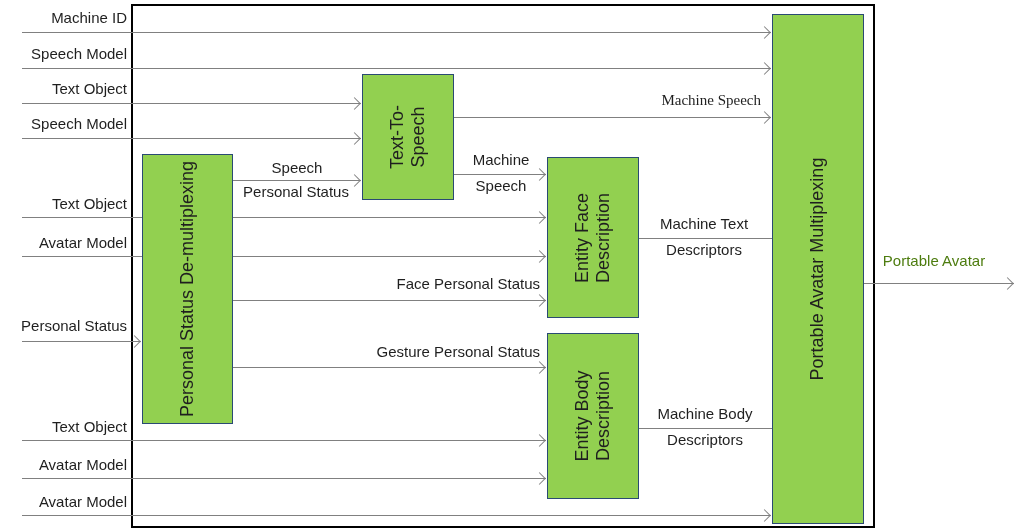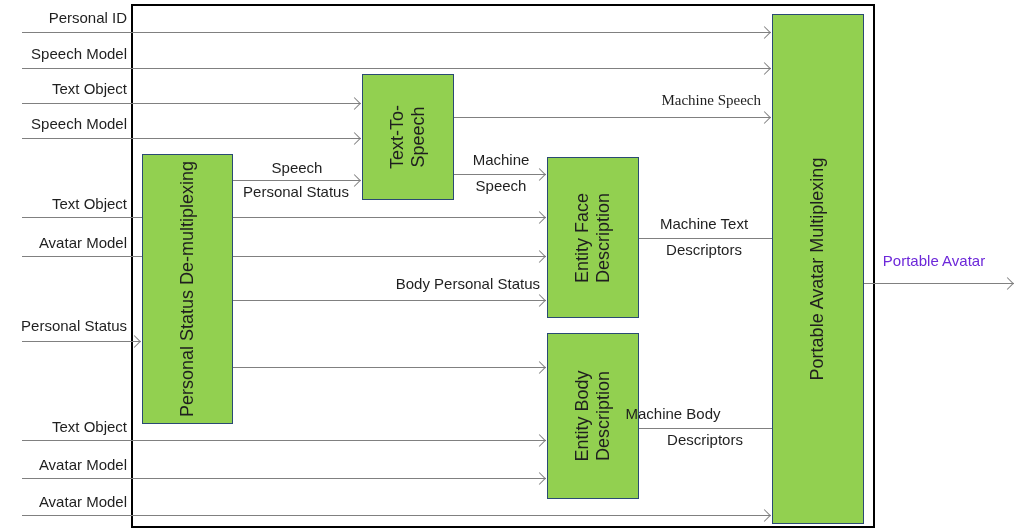--- a/index.html
+++ b/index.html
@@ -93,34 +93,35 @@
       <div class="vlabel" style="color: rgb(31, 31, 31);">
         <div>Entity Body</div>
         <div>Description</div>
       </div>
     </div>
     <div class="node" style="left: 772px; top: 14px; width: 92px; height: 510px; background: rgb(146, 208, 80); border-color: rgb(42, 74, 115);">
       <div class="vlabel" style="color: rgb(31, 31, 31);">
         <div>Portable Avatar Multiplexing</div>
       </div>
     </div>
-    <div class="lbl right" style="left: 127px; top: 10px; color: rgb(31, 31, 31);">Personal ID</div>
+    <div class="lbl right" style="left: 127px; top: 10px; color: rgb(31, 31, 31);">Machine ID</div>
     <div class="lbl right" style="left: 127px; top: 46px; color: rgb(31, 31, 31);">Speech Model</div>
     <div class="lbl right" style="left: 127px; top: 81px; color: rgb(31, 31, 31);">Text Object</div>
     <div class="lbl right" style="left: 127px; top: 116px; color: rgb(31, 31, 31);">Speech Model</div>
     <div class="lbl right" style="left: 127px; top: 196px; color: rgb(31, 31, 31);">Text Object</div>
     <div class="lbl right" style="left: 127px; top: 235px; color: rgb(31, 31, 31);">Avatar Model</div>
     <div class="lbl right" style="left: 127px; top: 318px; color: rgb(31, 31, 31);">Personal Status</div>
     <div class="lbl right" style="left: 127px; top: 419px; color: rgb(31, 31, 31);">Text Object</div>
     <div class="lbl right" style="left: 127px; top: 457px; color: rgb(31, 31, 31);">Avatar Model</div>
     <div class="lbl right" style="left: 127px; top: 494px; color: rgb(31, 31, 31);">Avatar Model</div>
     <div class="lbl center" style="left: 297px; top: 160px; color: rgb(31, 31, 31);">Speech</div>
     <div class="lbl center" style="left: 296px; top: 184px; color: rgb(31, 31, 31);">Personal Status</div>
     <div class="lbl center" style="left: 501px; top: 152px; color: rgb(31, 31, 31); text-align: right;">Machine</div>
     <div class="lbl center" style="left: 501px; top: 178px; color: rgb(31, 31, 31);">Speech</div>
     <div class="lbl right" style="left: 761px; top: 92px; color: rgb(31, 31, 31); font-family: Liberation Serif, serif;">Machine Speech</div>
-    <div class="lbl right" style="left: 540px; top: 276px; color: rgb(31, 31, 31);">Body Personal Status</div>
+    <div class="lbl right" style="left: 540px; top: 276px; color: rgb(31, 31, 31);">Face Personal Status</div>
+    <div class="lbl right" style="left: 540px; top: 344px; color: rgb(31, 31, 31);">Gesture Personal Status</div>
     <div class="lbl center" style="left: 704px; top: 216px; color: rgb(31, 31, 31);">Machine Text</div>
     <div class="lbl center" style="left: 704px; top: 242px; color: rgb(31, 31, 31);">Descriptors</div>
-    <div class="lbl center" style="left: 673px; top: 406px; color: rgb(31, 31, 31);">Machine Body</div>
+    <div class="lbl center" style="left: 705px; top: 406px; color: rgb(31, 31, 31);">Machine Body</div>
     <div class="lbl center" style="left: 705px; top: 432px; color: rgb(31, 31, 31);">Descriptors</div>
-    <div class="lbl center" style="left: 934px; top: 253px; color: #6d28d9;">Portable Avatar</div>
+    <div class="lbl center" style="left: 934px; top: 253px; color: #4d7c0f;">Portable Avatar</div>
   </div>
 
 </body></html>

